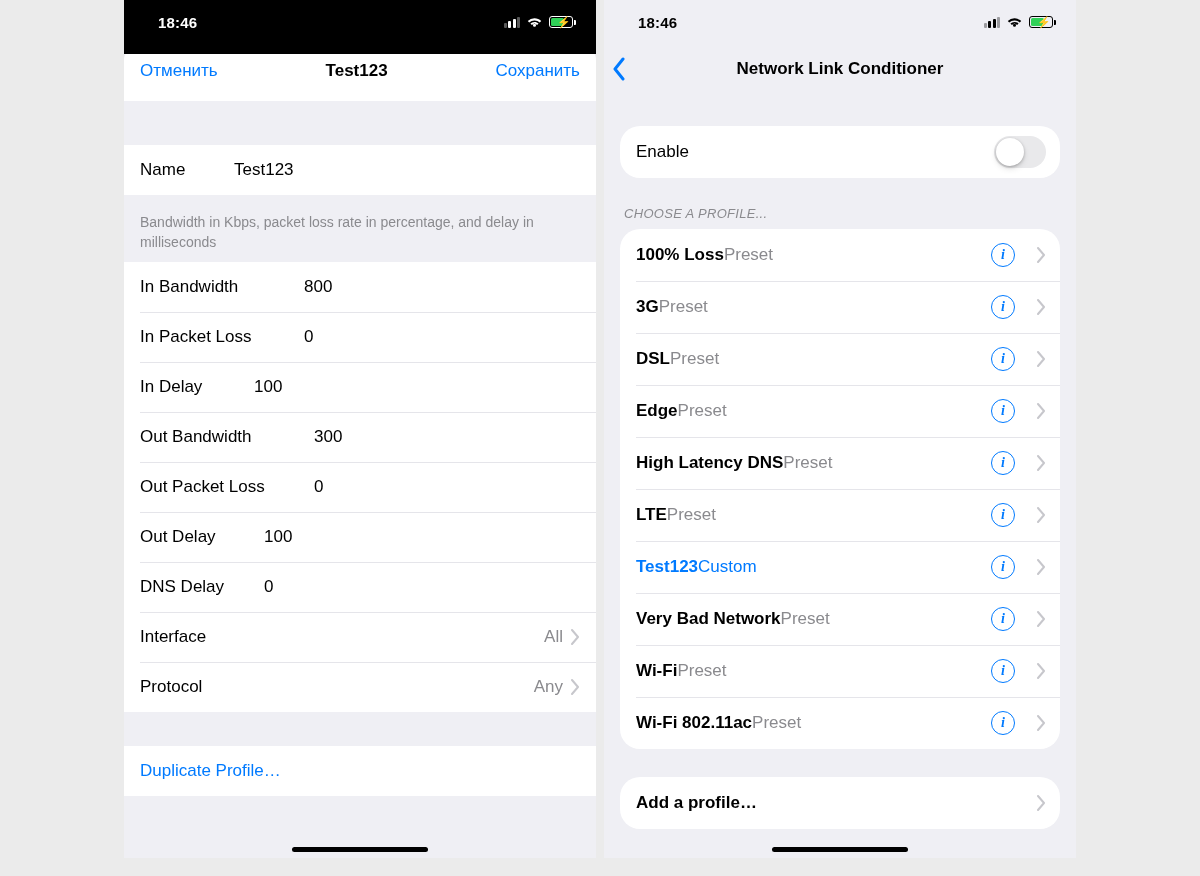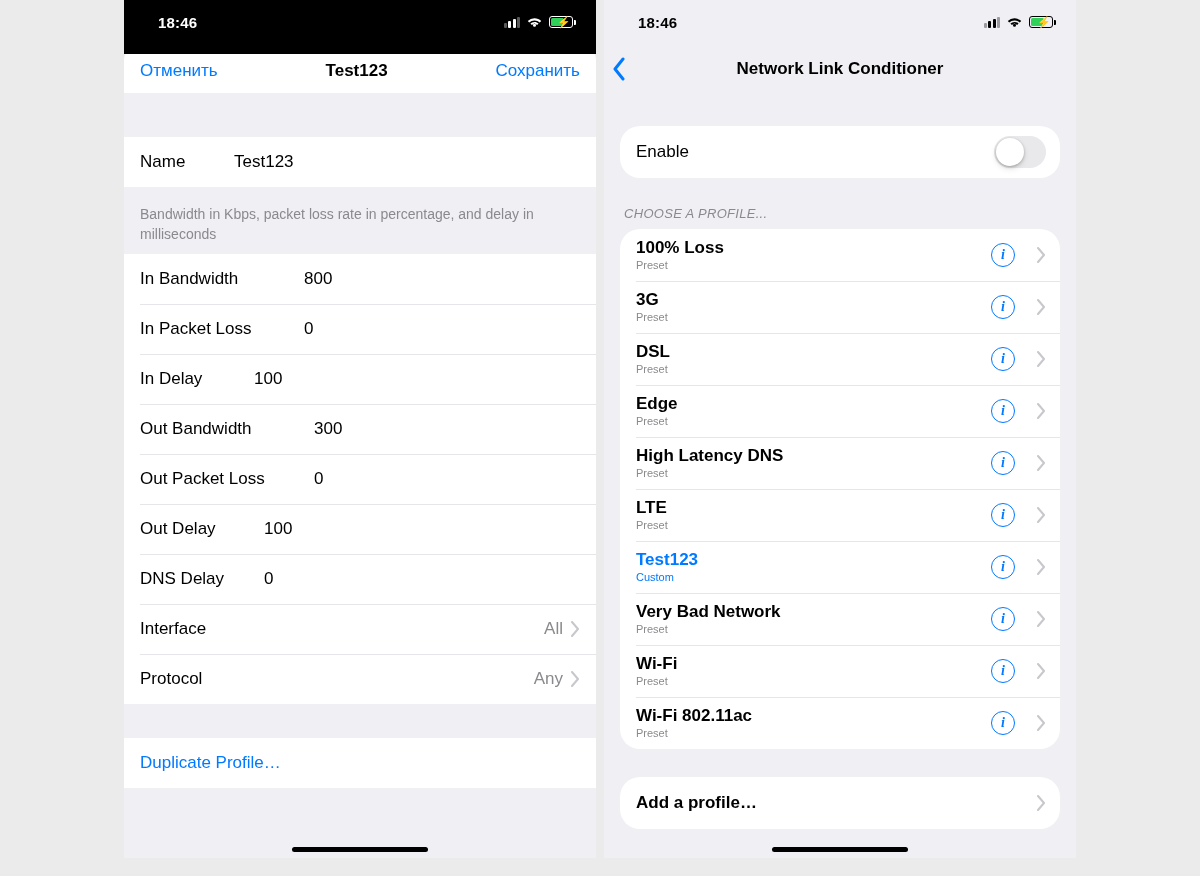--- a/index.html
+++ b/index.html
@@ -75,21 +75,21 @@
 
   
   .sheet-top { background:#000; height:10px; position:relative;}
   .sheet-card {
     background:#fff;
     border-radius:12px 12px 0 0;
     margin-top:-6px;
   }
   .navline {
     display:flex;align-items:flex-start;justify-content:space-between;
-    padding:13px 16px 12px 16px;
+    padding:13px 16px 20px 16px;
     font-size:17px;
   }
   .navline .title{font-weight:600;}
   .link-blue{color:#007aff;}
 
   .section-gap{background:#efeff4;height:44px;}
   .section-note{
     background:#efeff4;
     color:#8a8a8e;
     font-size:14px;
@@ -142,24 +142,24 @@
     color:#8a8a8e;font-size:13px;letter-spacing:0.3px;
     padding:0 0 8px 4px;text-transform:uppercase;font-style:italic;
   }
 
   .row2{
     min-height:52px;display:flex;align-items:center;padding:8px 14px 8px 16px;gap:12px;position:relative;
   }
   .inset-group .row2:not(:first-child)::before{
     content:"";position:absolute;left:16px;right:0;top:0;height:1px;background:#e5e5ea;
   }
-  .row2 .txt{display:flex;flex-direction:column;line-height:1.2;}
+  .row2 .txt{display:flex;flex-direction:row;line-height:1.2;}
   .row2 .t1{font-size:17px;font-weight:600;color:#000;}
   .row2 .t1.sel{color:#007aff;}
-  .row2 .t2{font-size:11px;color:#8a8a8e;}
+  .row2 .t2{font-size:17px;color:#8a8a8e;}
   .row2 .t2.sel{color:#007aff;}
   .row2 .spacer{flex:1;}
   .info-btn{
     width:24px;height:24px;border:1.6px solid #007aff;border-radius:50%;
     display:flex;align-items:center;justify-content:center;color:#007aff;
     font-family:Georgia,"Times New Roman",serif;font-style:italic;font-weight:700;font-size:14px;
     flex:0 0 auto;
   }
   .chev2{color:#c7c7cc;margin-left:10px;}
   .chev2 svg{width:9px;height:16px;display:block;}

